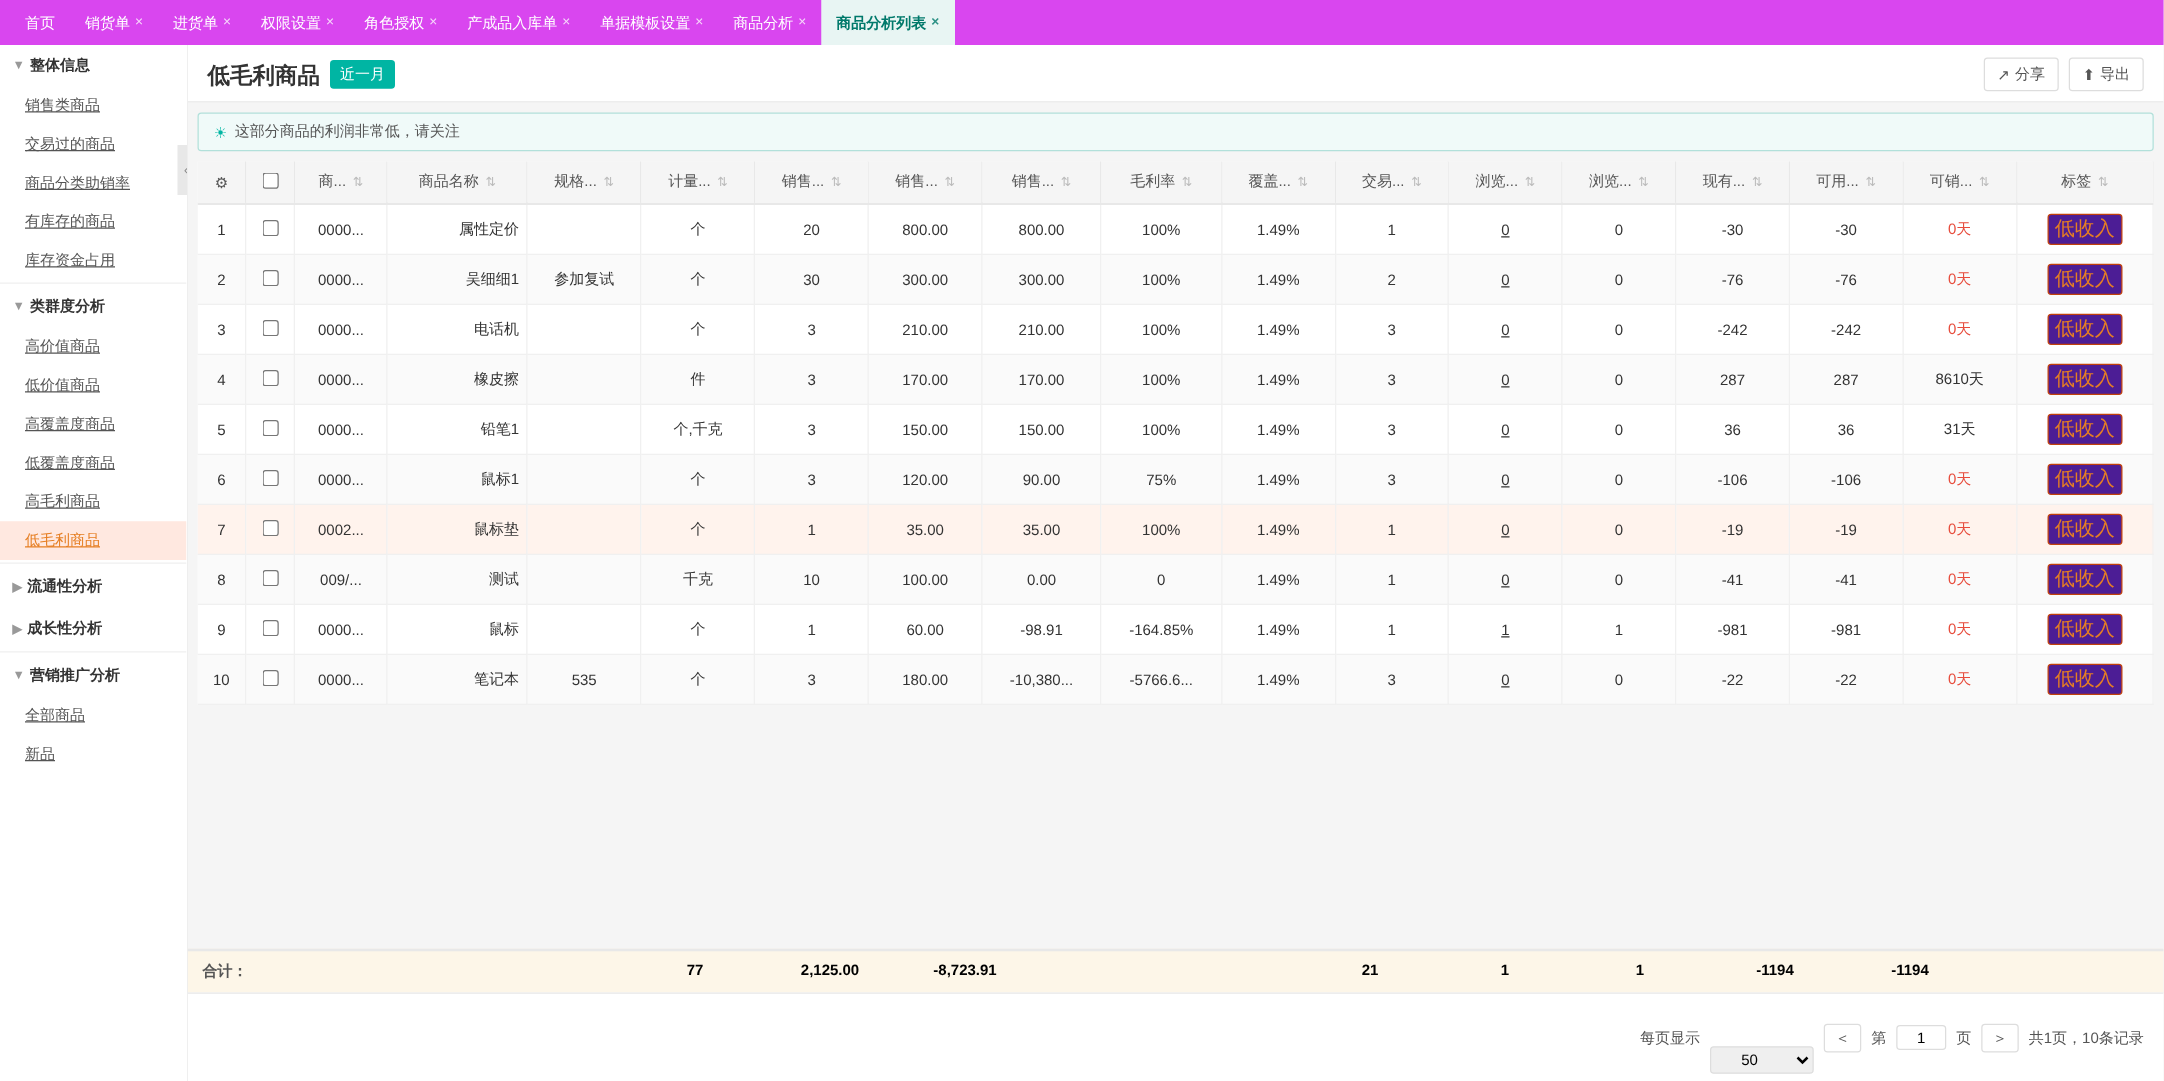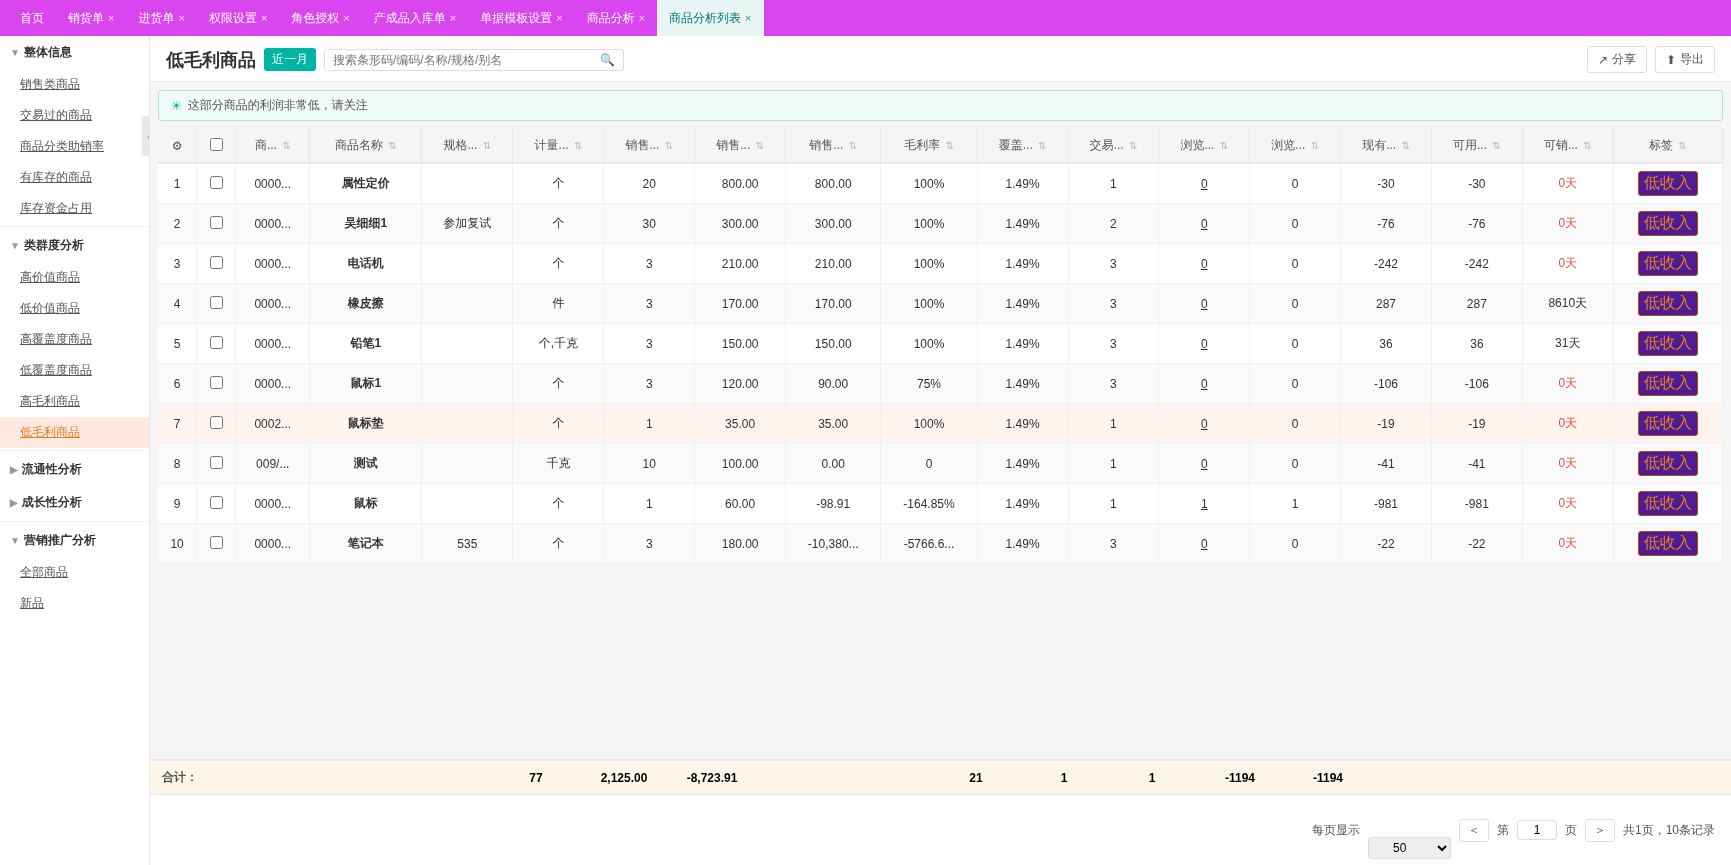--- a/index.html
+++ b/index.html
@@ -17,21 +17,21 @@
     .top-nav .nav-item {
       padding: 0 12px;
       height: 36px;
       display: flex;
       align-items: center;
       cursor: pointer;
       white-space: nowrap;
       color: #fff;
       font-size: 13px;
     }
-    .top-nav .nav-item.active { background: #e8f5f3; color: #00796b; font-weight: normal; }
+    .top-nav .nav-item.active { background: #e8f5f3; color: #00796b; font-weight: bold; }
     .nav-close { margin-left: 4px; font-size: 11px; opacity: 0.8; }
 
     
     .main-layout {
       display: flex;
       height: calc(100vh - 36px);
     }
 
     
     .sidebar {
@@ -191,21 +191,21 @@
     }
     th .sort-icon { color: #bbb; font-size: 10px; margin-left: 2px; }
     td {
       padding: 7px 6px;
       text-align: center;
       border-bottom: 1px solid #f0f0f0;
       border-right: 1px solid #f0f0f0;
       color: #333;
       white-space: nowrap;
     }
-    td.text-left { text-align: center; font-weight: bold; }
+    td.text-left { text-align: right; }
     tbody tr.highlighted { background: #fff3ed; }
     tbody tr:nth-child(even) { background: #fafafa; }
     tbody tr.highlighted:nth-child(even) { background: #fff3ed; }
 
     .tag-badge {
       display: inline-block;
       background: #4c1d95;
       color: #e67e22;
       border: 1px solid #c2410c;
       border-radius: 3px;
@@ -218,22 +218,21 @@
       color: #333;
       cursor: pointer;
     }
 
     
     .table-footer {
       background: #fdf6e8;
       border-top: 2px solid #e8e8e8;
       padding: 8px 12px;
       display: flex;
-      align-items: center;
-      gap: 8px;
+      gap: 28px;
       font-weight: bold;
     }
     .table-footer .footer-label { color: #555; }
     .table-footer .footer-cell {
       min-width: 80px;
       text-align: center;
       color: #000000;
     }
 
     
@@ -363,24 +362,20 @@
     </div>
     <div class="sidebar-item"><span>全部商品</span></div>
     <div class="sidebar-item"><span>新品</span></div>
   </div>
 
   <div class="content">
 
     <div class="content-header">
       <span class="page-title">低毛利商品</span>
       <button class="filter-btn">近一月</button>
-      <div class="search-box">
-        <input type="text" placeholder="搜索条形码/编码/名称/规格/别名" style="">
-        <span style="color:#bbb;cursor:pointer;">🔍</span>
-      </div>
       <div class="header-actions">
         <button class="action-btn">
           <span>↗</span>
           <span>分享</span>
         </button>
         <button class="action-btn">
           <span>⬆</span>
           <span>导出</span>
         </button>
       </div>

